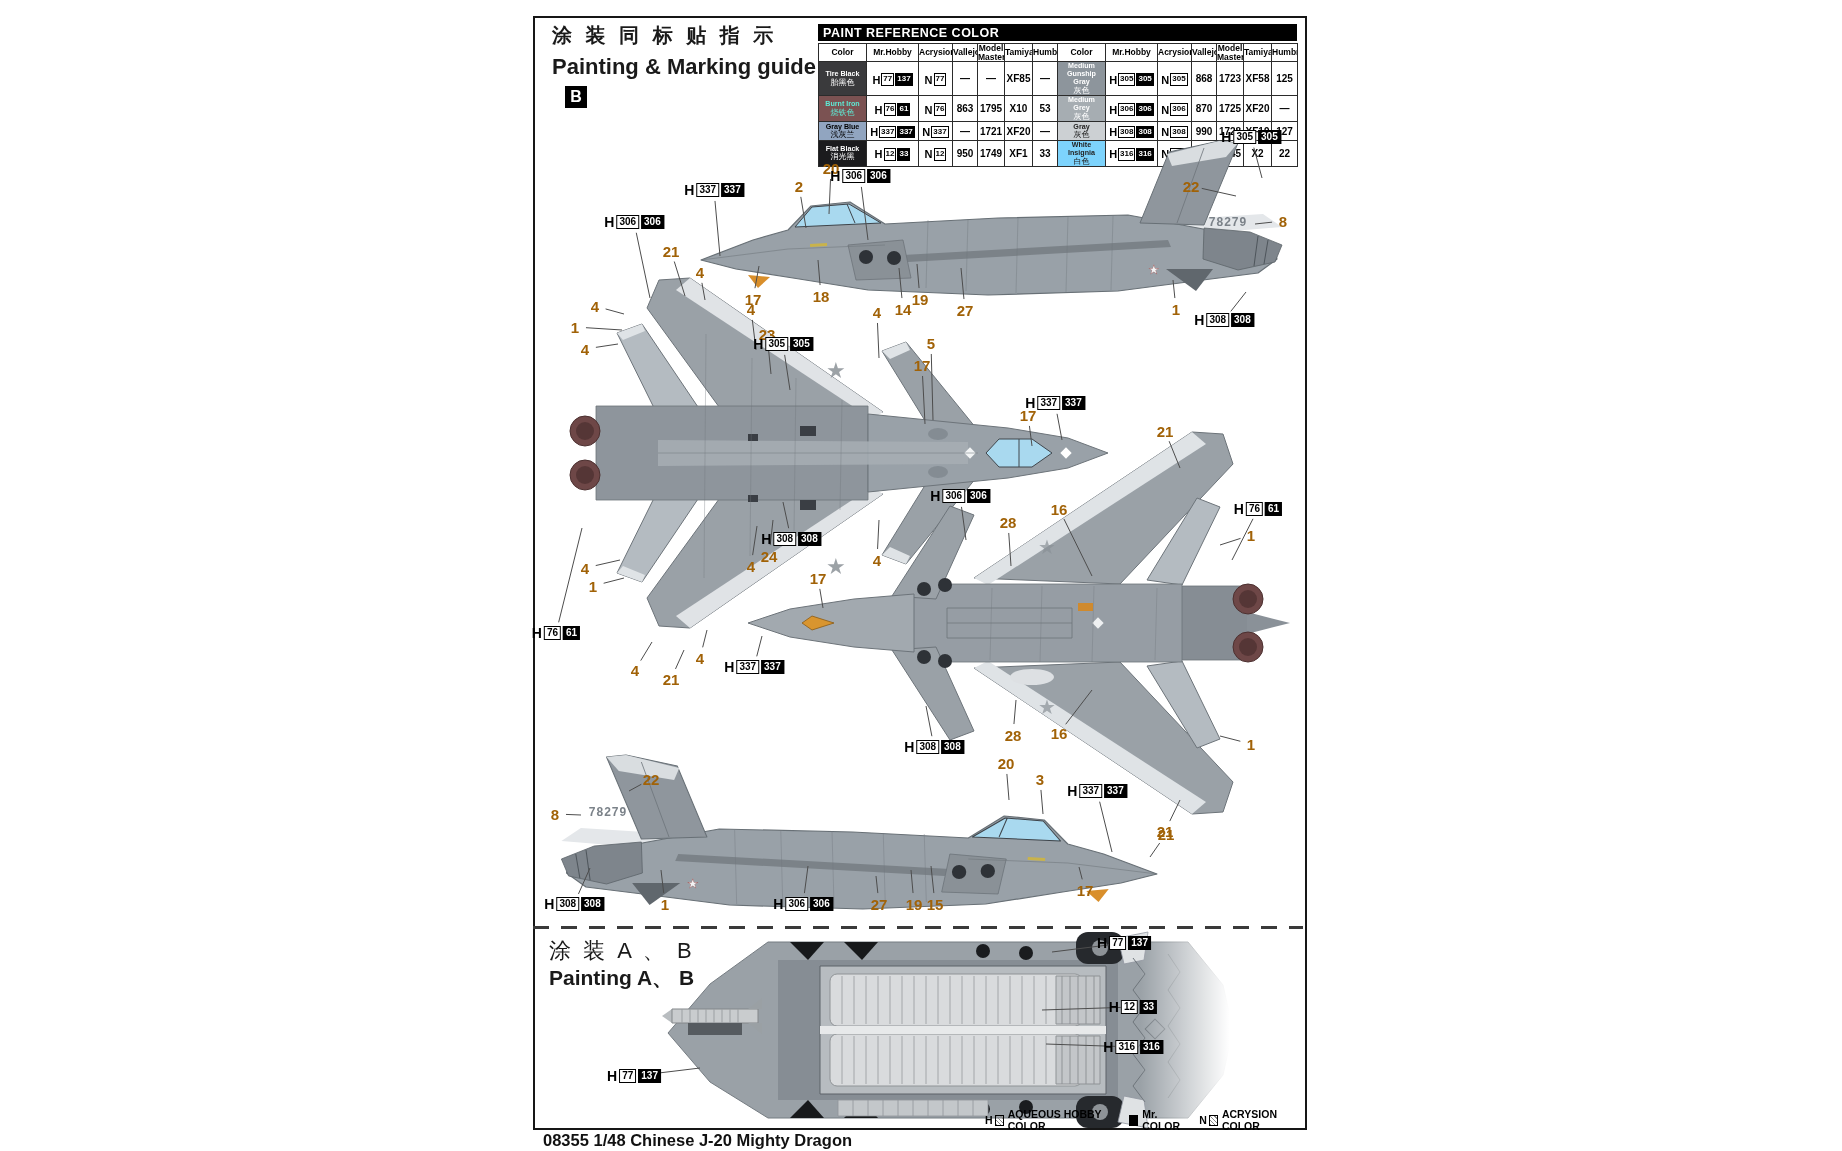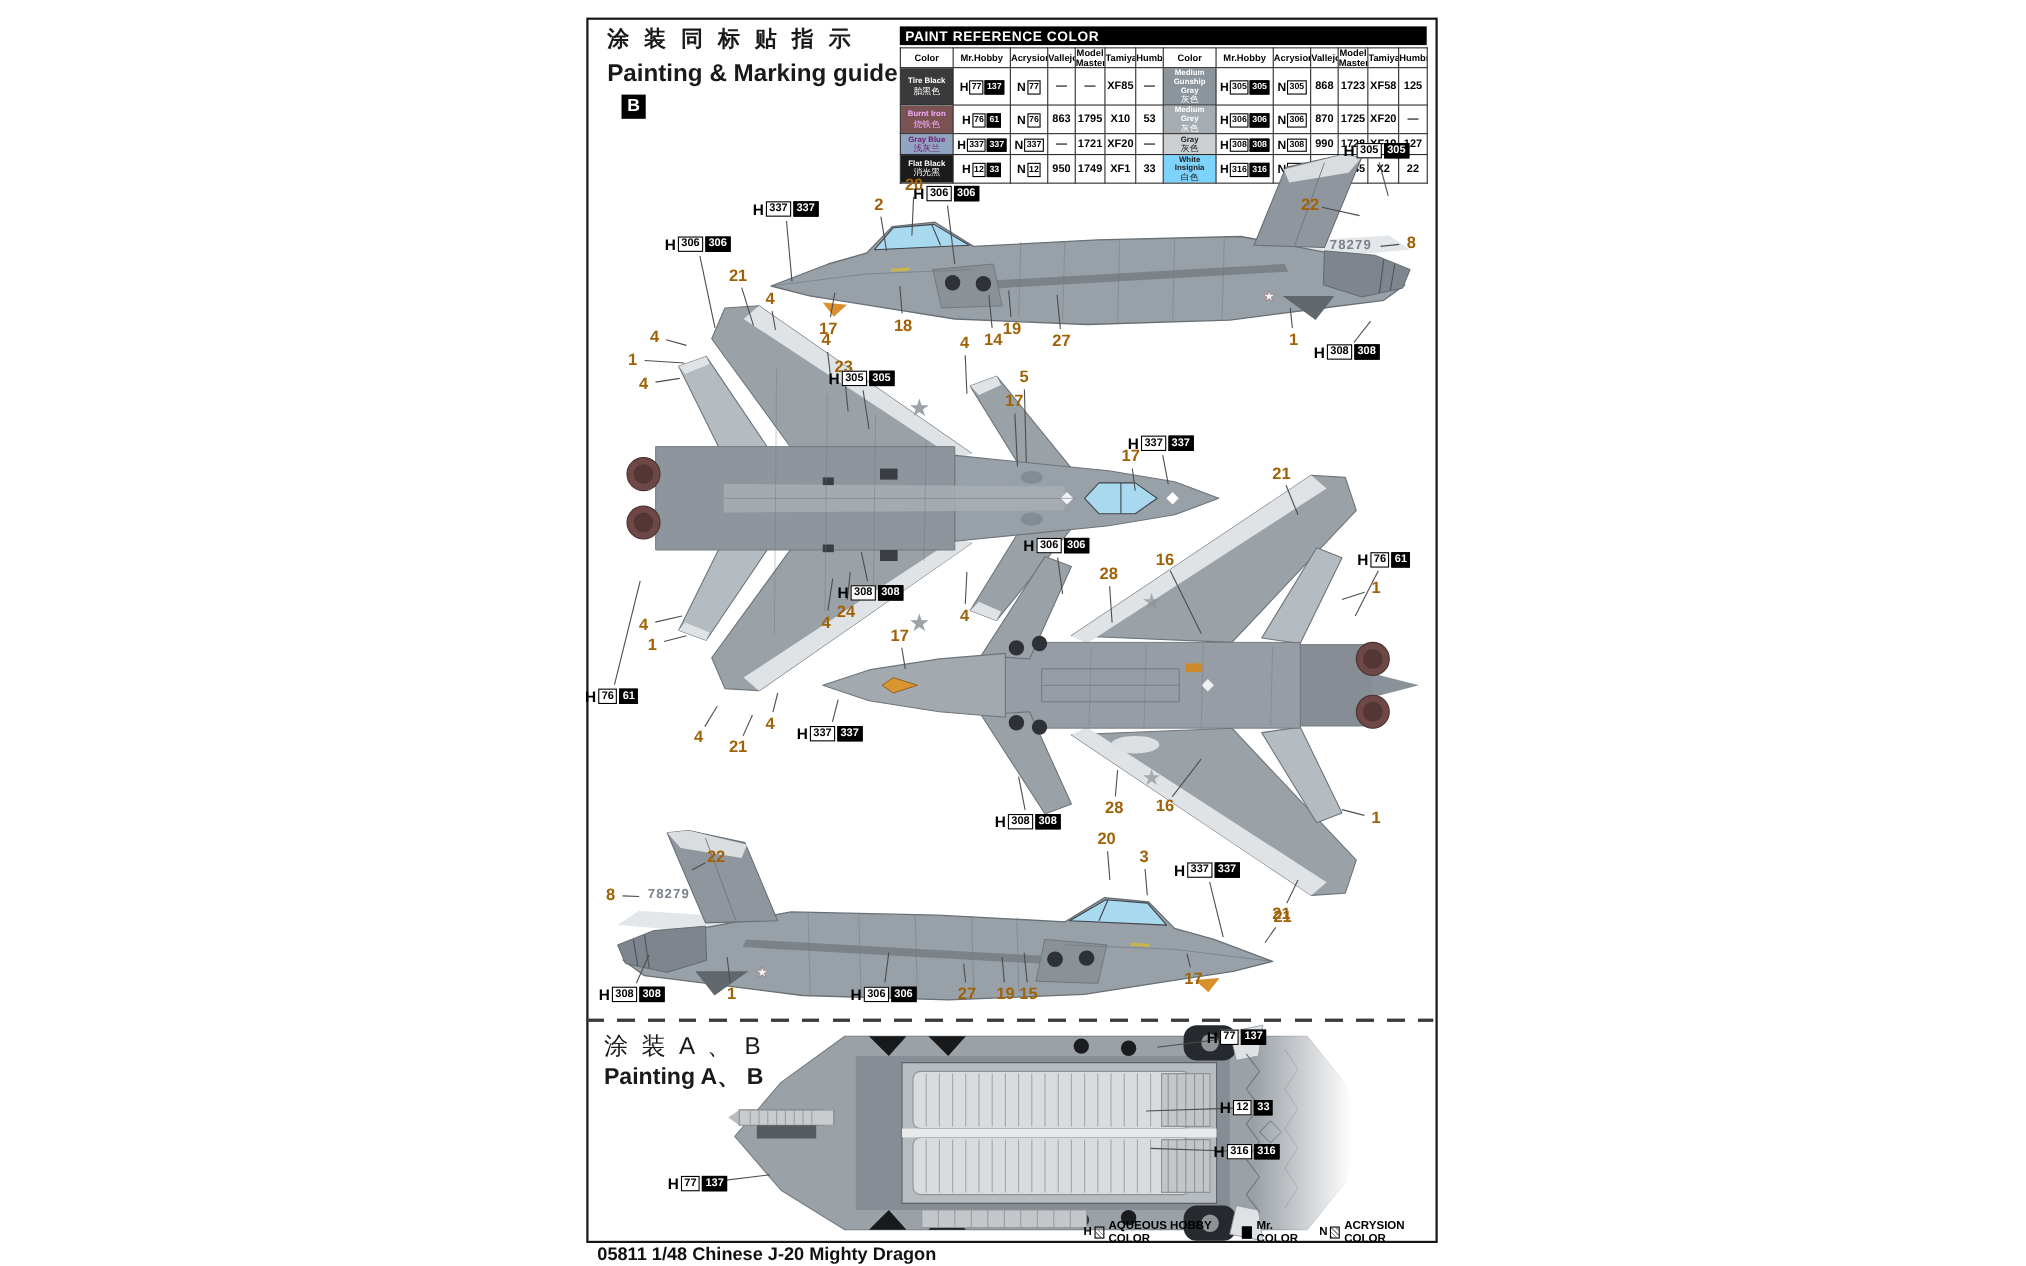--- a/index.html
+++ b/index.html
@@ -125,21 +125,21 @@
           <td><span class="mchip">
               <span class="mletter">N</span>
               <span class="mbox-w">305</span>
             </span></td>
           <td class="c-v">868</td>
           <td class="c-v">1723</td>
           <td class="c-v">XF58</td>
           <td class="c-v">125</td>
         </tr>
         <tr>
-          <td class="c-color" style="background: rgb(123, 82, 82); color: #f0abfc;">
+          <td class="c-color" style="background: rgb(123, 82, 82); color: #5eead4;">
             <div class="c-en">Burnt Iron</div>
             <div class="c-cn">烧铁色</div>
           </td>
           <td><span class="mchip">
               <span class="mletter">H</span>
               <span class="mbox-w">76</span>
               <span class="mbox-b">61</span>
             </span></td>
           <td><span class="mchip">
               <span class="mletter">N</span>
@@ -161,21 +161,21 @@
           <td><span class="mchip">
               <span class="mletter">N</span>
               <span class="mbox-w">306</span>
             </span></td>
           <td class="c-v">870</td>
           <td class="c-v">1725</td>
           <td class="c-v">XF20</td>
           <td class="c-v">—</td>
         </tr>
         <tr>
-          <td class="c-color" style="background: rgb(145, 165, 192); color: #701a75;">
+          <td class="c-color" style="background: rgb(145, 165, 192); color: #000000;">
             <div class="c-en">Gray Blue</div>
             <div class="c-cn">浅灰兰</div>
           </td>
           <td><span class="mchip">
               <span class="mletter">H</span>
               <span class="mbox-w">337</span>
               <span class="mbox-b">337</span>
             </span></td>
           <td><span class="mchip">
               <span class="mletter">N</span>
@@ -627,13 +627,13 @@
     <span class="lg-box-solid"></span>
     <span>Mr. COLOR</span>
   </span>
   <span class="lg-item">
     <span>N</span>
     <span class="lg-box"></span>
     <span>ACRYSION COLOR</span>
   </span>
 </div>
 
-<div id="footer-text" class="abs">05811  1/48  Chinese J-20 Mighty Dragon</div>
+<div id="footer-text" class="abs">08355  1/48  Chinese J-20 Mighty Dragon</div>
 
 </body></html>

